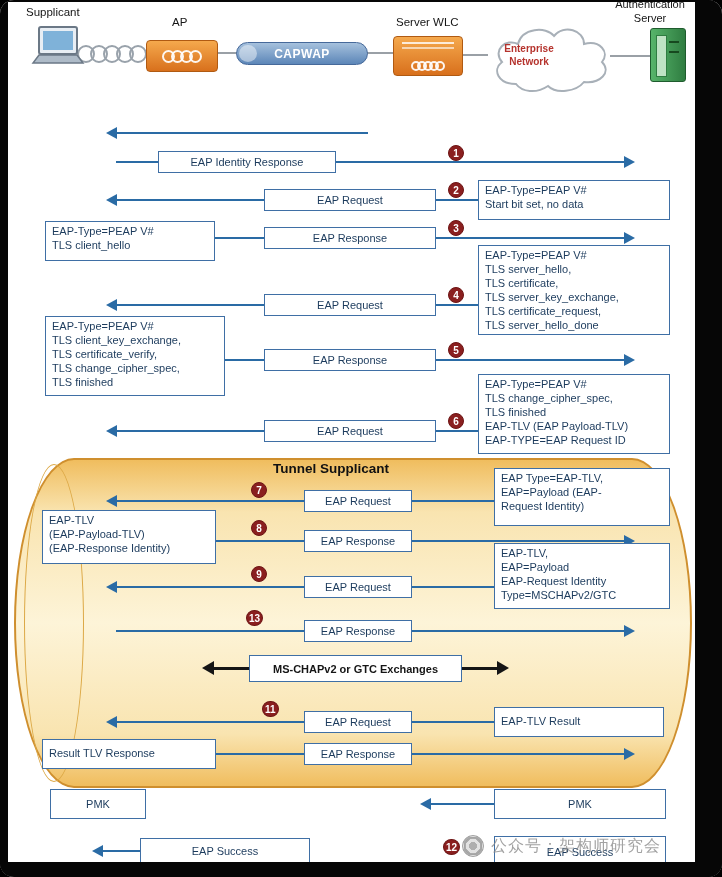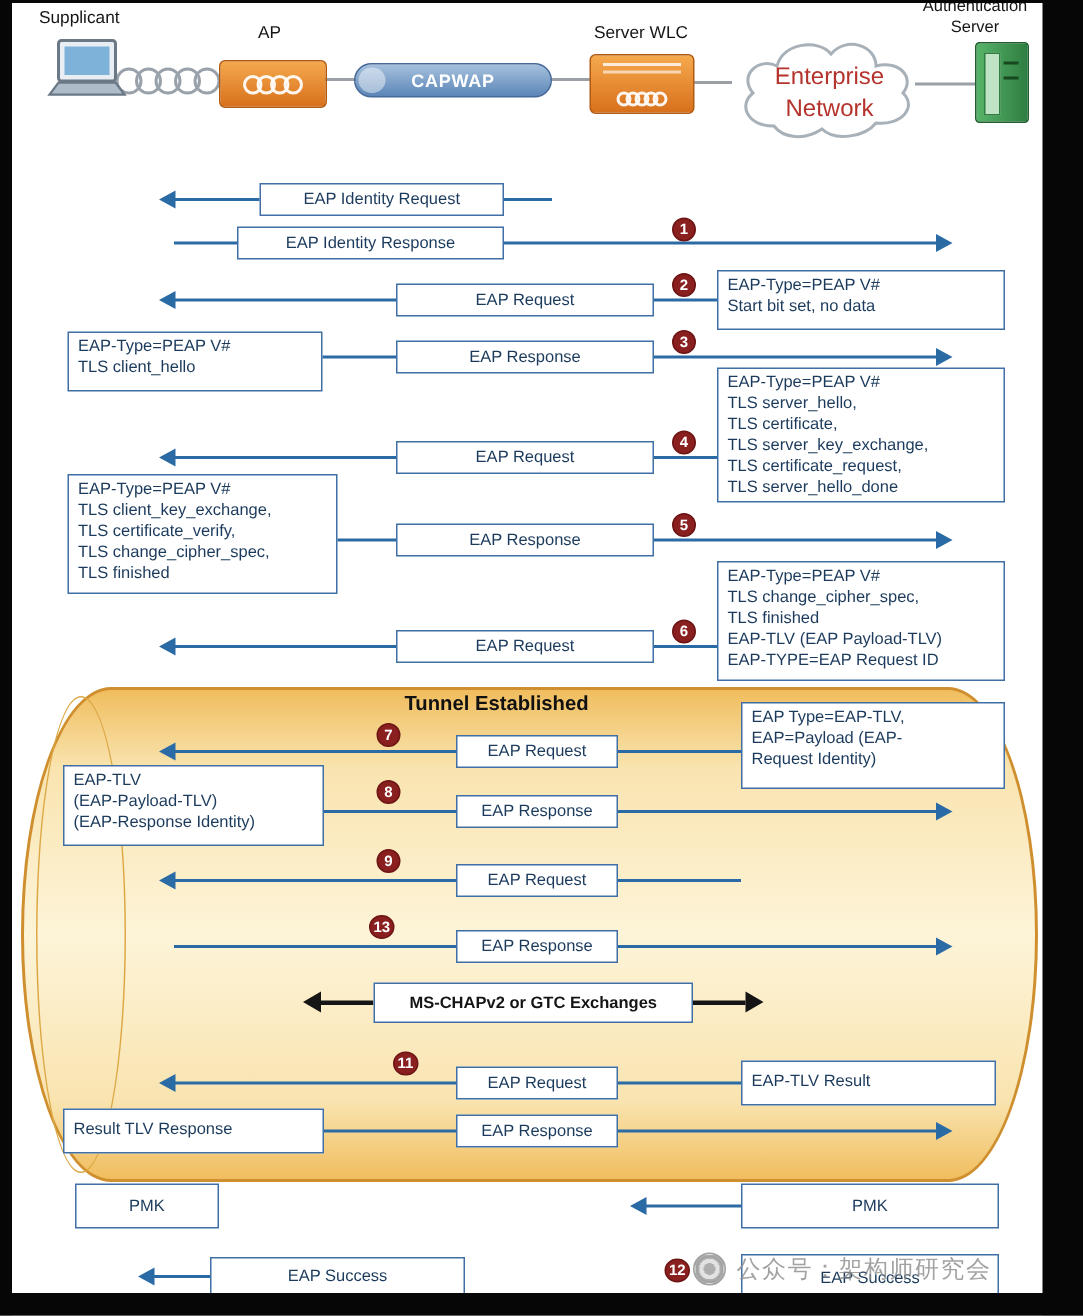--- a/index.html
+++ b/index.html
@@ -1,19 +1,19 @@
 <!DOCTYPE html>
 <html><head>
 <meta charset="utf-8">
 <style>
   * { margin:0; padding:0; box-sizing:border-box; }
   html,body { background:#000; }
   #page {
     position:relative; width:722px; height:877px; background:#ffffff;
-    font-family:"Liberation Sans", sans-serif; overflow:hidden;
+    font-family:"Liberation Sans", sans-serif; overflow:hidden;border-radius:14px;
   }
   .strip { position:absolute; background:#060606; z-index:10; }
   .toplabel { position:absolute; font-size:11.5px; color:#151515; z-index:3; }
   .conn { position:absolute; height:2px; background:#9aa0a6; z-index:1; }
   .mbox {
     position:absolute; background:#fff; border:1.6px solid #3f6fa5; color:#1b3a5c;
     font-size:11px; display:flex; align-items:center; justify-content:center;
     text-align:center; z-index:3; white-space:pre-line;
   }
   .note {
@@ -59,22 +59,22 @@
   .wring:first-child { margin-left:0; }
   .wring.small { width:10px; height:10px; }
   #capwap {
     position:absolute; left:236px; top:42px; width:132px; height:23px; border-radius:12px;
     background:linear-gradient(180deg,#a6c1dd,#5c86b8); border:1px solid #46699a; z-index:2;
     display:flex; align-items:center; justify-content:center;
     color:#fff; font-weight:bold; font-size:12px; letter-spacing:.5px;
   }
   #capwap .cap-end { position:absolute; left:2px; top:2px; width:18px; height:17px;
     border-radius:50%; background:rgba(255,255,255,.45); }
-  #cloud-text { position:absolute; left:500px; top:42px; width:106px; text-align:center;
-    color:#b5332d; font-size:16px; font-weight:normal; line-height:1.3; white-space:pre-line; z-index:3; }
+  #cloud-text { position:absolute; left:476px; top:42px; width:106px; text-align:center;
+    color:#b5332d; font-size:10px; font-weight:bold; line-height:1.3; white-space:pre-line; z-index:3; }
   #server {
     position:absolute; left:650px; top:28px; width:36px; height:54px;
     background:linear-gradient(90deg,#57b46a,#2f7d41); border:1px solid #1f5c2e;
     border-radius:3px; z-index:2;
   }
   #server .face { position:absolute; left:5px; top:6px; width:11px; height:42px;
     background:#bfe3c4; border:1px solid #2f7d41; }
   #server .slot { position:absolute; right:6px; width:10px; height:2px; background:#17491f; }
   #auth-label { position:absolute; left:606px; top:-2px; width:88px; text-align:center;
     font-size:11px; color:#151515; line-height:1.25; white-space:pre-line; z-index:3; }
@@ -158,21 +158,20 @@
   <div id="auth-label">Authentication
 Server</div>
   <div id="server">
     <div class="face"></div>
     <div class="slot" style="top:12px"></div>
     <div class="slot" style="top:22px"></div>
   </div>
 
   <div class="hline" style="left:116px;top:132px;width:252px"></div>
   <div class="ahl" style="left:106px;top:127px"></div>
-  <div class="mbox" style="left:173px;top:122px;width:163px;height:22px">EAP Identity Request</div>
 
   <div class="hline" style="left:116px;top:161px;width:508px"></div>
   <div class="ahr" style="left:624px;top:156px"></div>
   <div class="mbox" style="left:158px;top:151px;width:178px;height:22px">EAP Identity Response</div>
   <div class="badge" style="left:448px;top:145px">1</div>
 
   <div class="hline" style="left:116px;top:199px;width:362px"></div>
   <div class="ahl" style="left:106px;top:194px"></div>
   <div class="mbox" style="left:264px;top:189px;width:172px;height:22px">EAP Request</div>
   <div class="badge" style="left:448px;top:182px">2</div>
@@ -212,38 +211,42 @@
 TLS finished
 EAP-TLV (EAP Payload-TLV)
 EAP-TYPE=EAP Request ID</div>
   <div class="hline" style="left:116px;top:430px;width:362px"></div>
   <div class="ahl" style="left:106px;top:425px"></div>
   <div class="mbox" style="left:264px;top:420px;width:172px;height:22px">EAP Request</div>
   <div class="badge" style="left:448px;top:413px">6</div>
 
   <div id="tunnel"></div>
   <div id="tunnel-cap"></div>
-  <div id="tunnel-title">Tunnel Established</div>
+  <div id="tunnel-title">Tunnel Supplicant</div>
 
   <div class="hline" style="left:116px;top:500px;width:378px"></div>
   <div class="ahl" style="left:106px;top:495px"></div>
   <div class="mbox" style="left:304px;top:490px;width:108px;height:22px">EAP Request</div>
   <div class="badge" style="left:251px;top:482px">7</div>
   <div class="note" style="left:42px;top:510px;width:174px;height:54px">EAP-TLV
 (EAP-Payload-TLV)
 (EAP-Response Identity)</div>
 
   <div class="note" style="left:494px;top:468px;width:176px;height:58px">EAP Type=EAP-TLV,
 EAP=Payload (EAP-
 Request Identity)</div>
   <div class="hline" style="left:116px;top:540px;width:508px"></div>
   <div class="ahr" style="left:624px;top:535px"></div>
   <div class="mbox" style="left:304px;top:530px;width:108px;height:22px">EAP Response</div>
   <div class="badge" style="left:251px;top:520px">8</div>
 
+  <div class="note" style="left:494px;top:543px;width:176px;height:66px">EAP-TLV,
+EAP=Payload
+EAP-Request Identity
+Type=MSCHAPv2/GTC</div>
   <div class="hline" style="left:116px;top:586px;width:378px"></div>
   <div class="ahl" style="left:106px;top:581px"></div>
   <div class="mbox" style="left:304px;top:576px;width:108px;height:22px">EAP Request</div>
   <div class="badge" style="left:251px;top:566px">9</div>
 
   <div class="hline" style="left:116px;top:630px;width:508px"></div>
   <div class="ahr" style="left:624px;top:625px"></div>
   <div class="mbox" style="left:304px;top:620px;width:108px;height:22px">EAP Response</div>
   <div class="badge" style="left:246px;top:610px">13</div>
 

